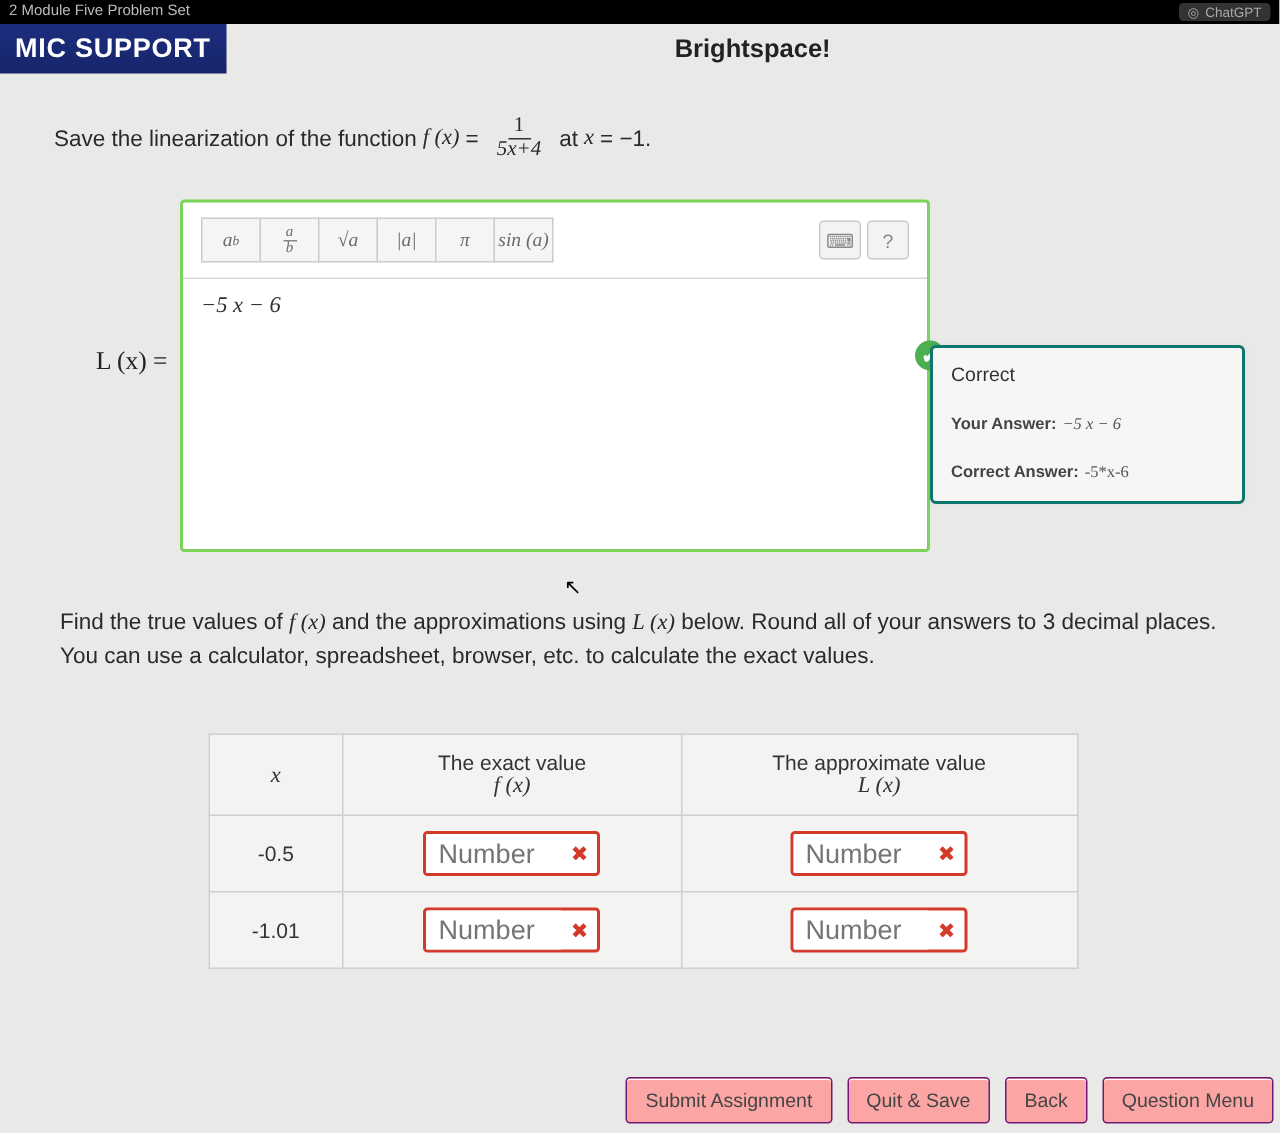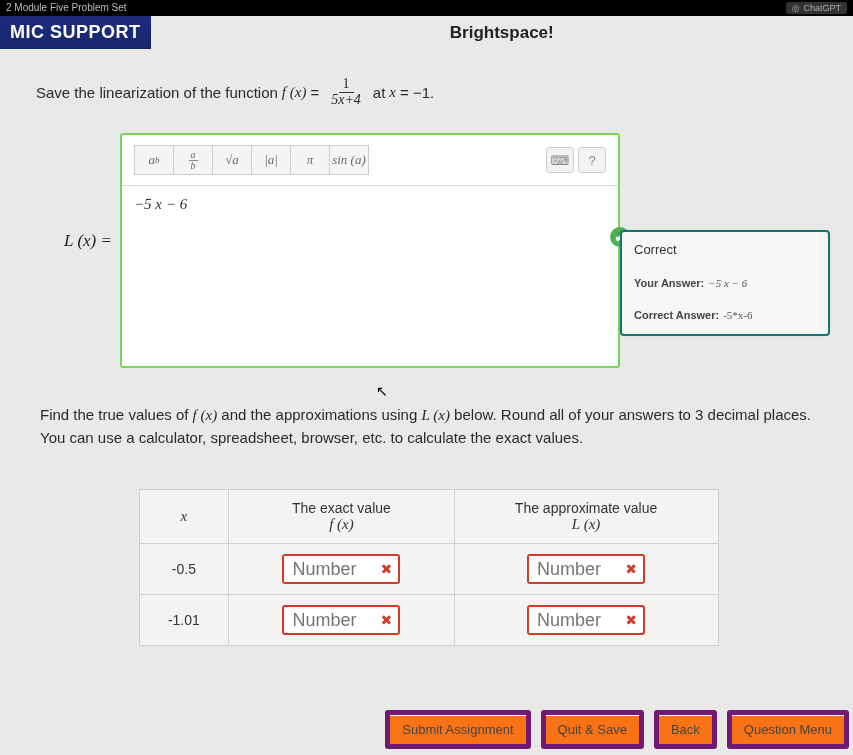--- a/index.html
+++ b/index.html
@@ -73,21 +73,20 @@
     font-size: 14px;
     line-height: 1.05;
     vertical-align: middle;
     margin: 0 4px;
   }
   .frac .num { border-bottom: 1px solid #333; padding: 0 4px; }
   .frac .den { padding: 0 4px; }
   .lx-label {
     font-family: 'Times New Roman', serif;
     font-size: 17px;
-    font-style: italic;
     color: #222;
     margin-right: 6px;
     margin-left: 30px;
   }
   .editor-box {
     width: 500px;
     border: 2px solid #7bd35a;
     border-radius: 3px;
     background: #fff;
     margin-left: 84px;
@@ -193,21 +192,21 @@
   .num-clear {
     width:24px;height:100%;display:flex;align-items:center;justify-content:center;
     color:#d33a2a;font-size:14px;cursor:pointer;
   }
   .bottom-bar {
     position:absolute;
     bottom:6px;right:4px;
     display:flex;gap:10px;
   }
   .btn {
-    background:#f97316;border:5px solid #701a75;border-radius:3px;
+    background:#fca5a5;border:1px solid #701a75;border-radius:3px;
     padding:7px 12px;font-size:13px;color:#444;cursor:pointer;
     box-shadow: inset 0 1px 0 #fff;
   }
   .cursor-arrow {
     position:absolute;
     left: 340px;
     top: 250px;
     font-size:14px;
     color:#000;
     pointer-events:none;

